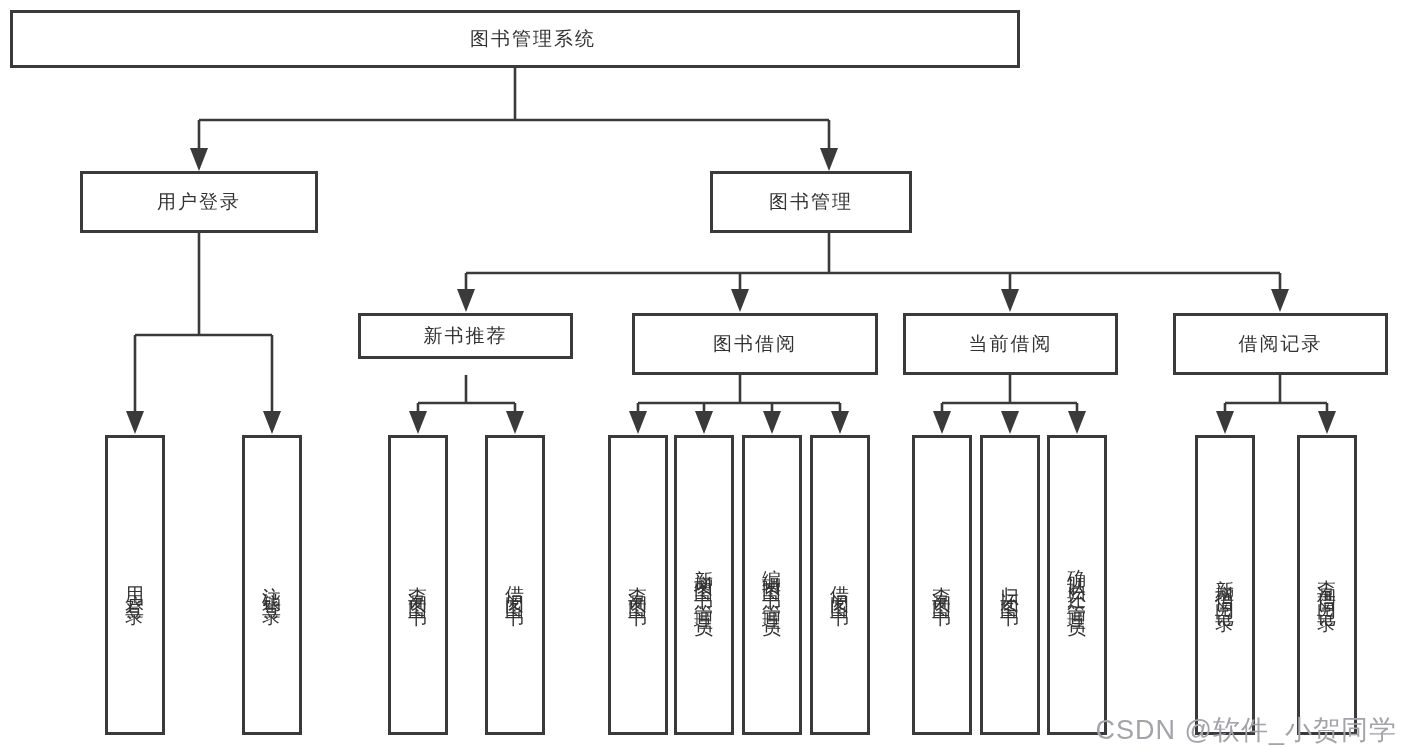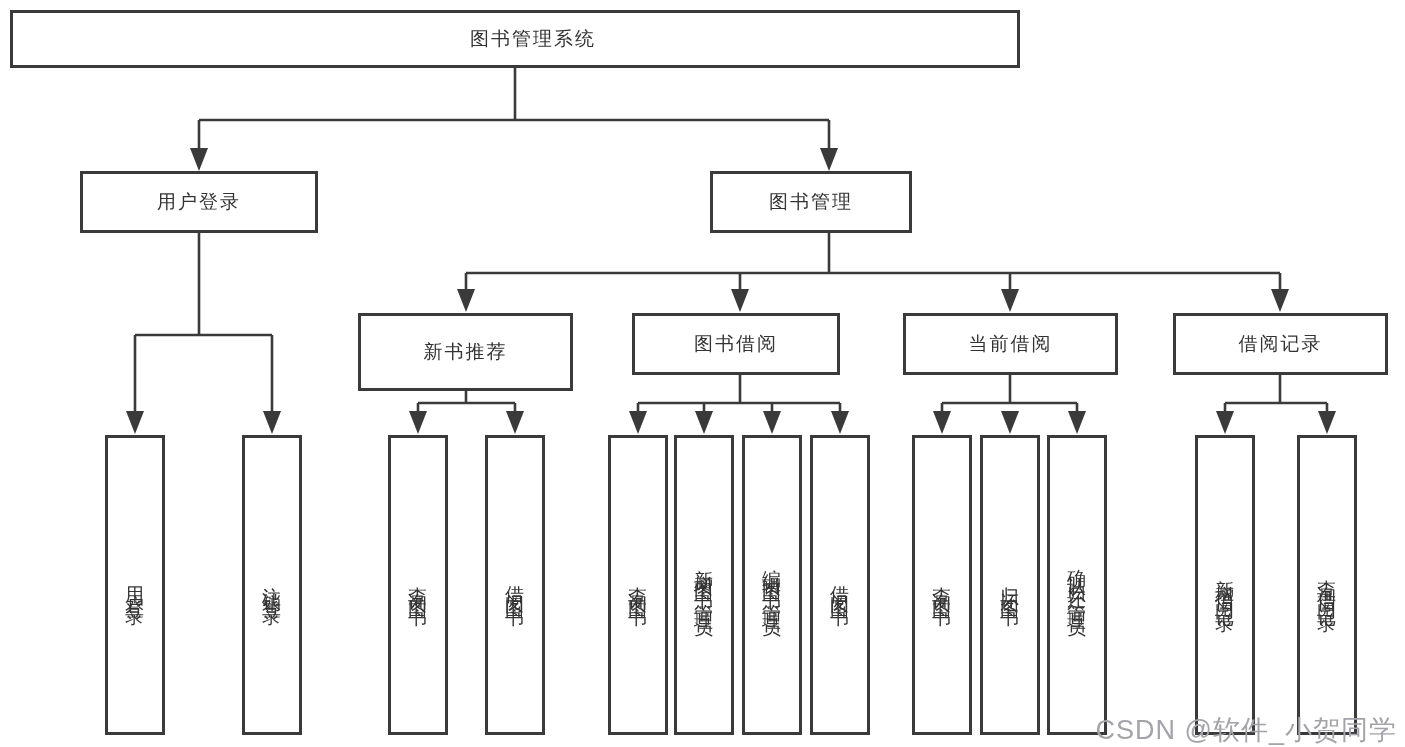--- a/index.html
+++ b/index.html
@@ -89,22 +89,22 @@
     <path d="M1280,375 V403 M1225,403 H1327 M1225,403 V413 M1327,403 V413"></path>
     <polygon points="1216,411 1234,411 1225,434"></polygon>
     <polygon points="1318,411 1336,411 1327,434"></polygon>
   </svg>
 
   <div class="node" style="left:10px; top:10px; width:1010px; height:58px;padding-left:36px;">图书管理系统</div>
 
   <div class="node" style="left:80px; top:171px; width:238px; height:62px;">用户登录</div>
   <div class="node" style="left:710px; top:171px; width:202px; height:62px;">图书管理</div>
 
-  <div class="node" style="left:358px; top:313px; width:215px; height:78px;">新书推荐</div>
-  <div class="node" style="left:632px; top:313px; width:208px; height:62px;font-family:Liberation Mono, monospace;">图书借阅</div>
+  <div class="node" style="left:358px; top:313px; width:215px; height:46px;">新书推荐</div>
+  <div class="node" style="left:632px; top:313px; width:246px; height:62px;font-family:Liberation Mono, monospace;">图书借阅</div>
   <div class="node" style="left:1173px; top:313px; width:215px; height:62px;">借阅记录</div>
   <div class="node" style="left:903px; top:313px; width:215px; height:62px;">当前借阅</div>
 
   <div class="node v" style="left:105px; top:435px; width:60px; height:300px;">用户登录</div>
   <div class="node v" style="left:242px; top:435px; width:60px; height:300px;">注销登录</div>
 
   <div class="node v" style="left:388px; top:435px; width:60px; height:300px;">查询图书</div>
   <div class="node v" style="left:485px; top:435px; width:60px; height:300px;">借阅图书</div>
 
   <div class="node v" style="left:608px; top:435px; width:60px; height:300px;">查询图书</div>

